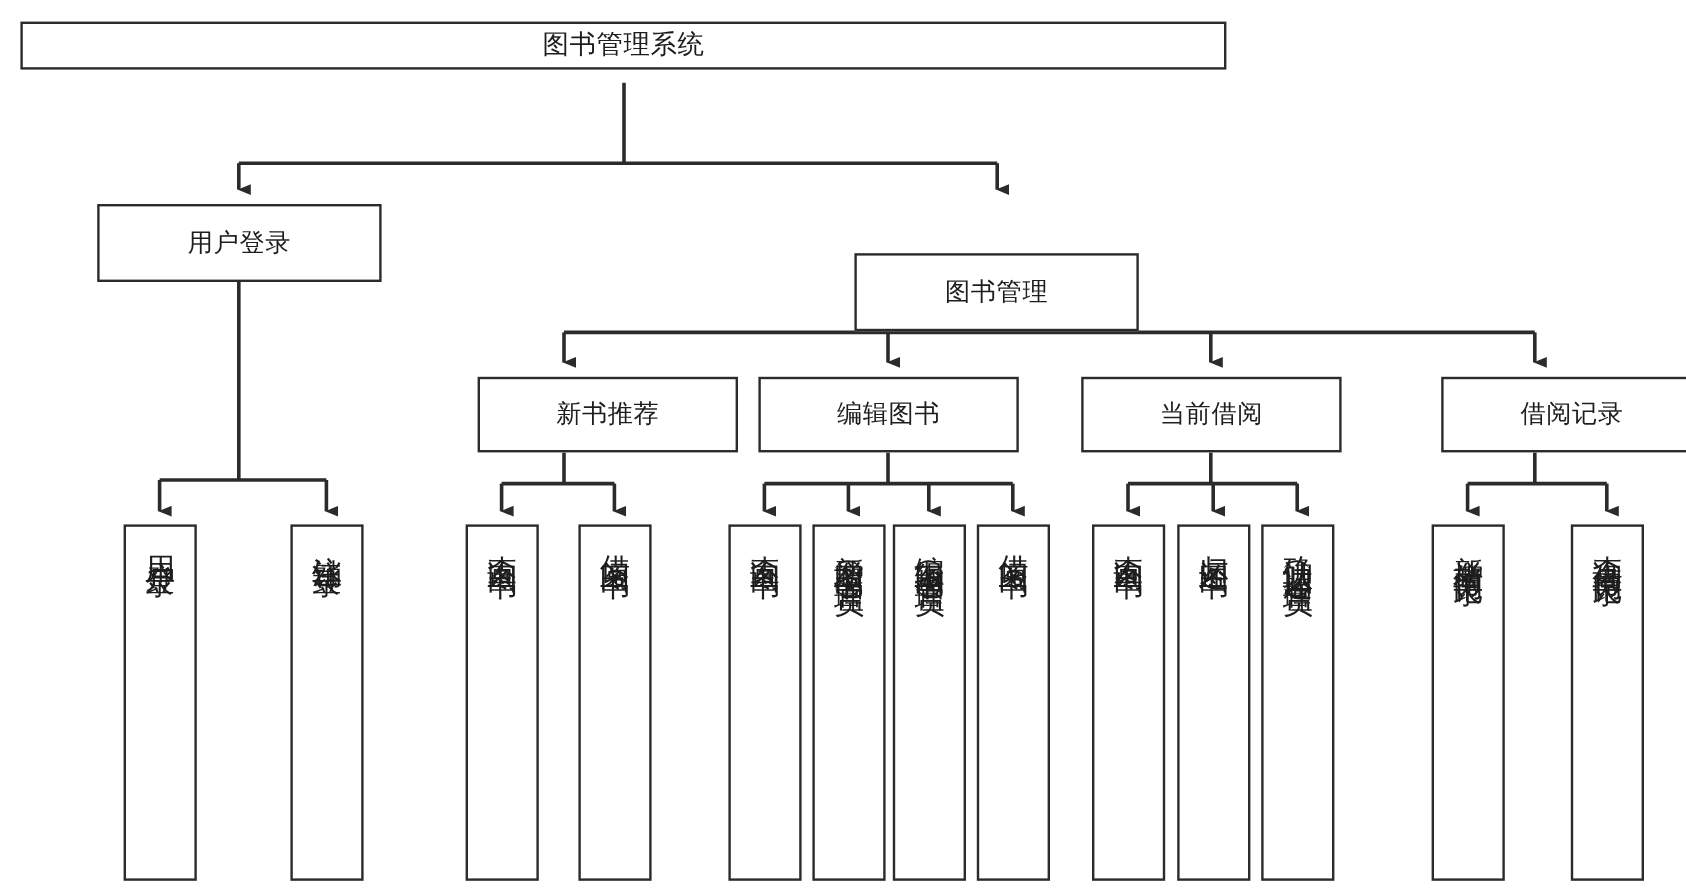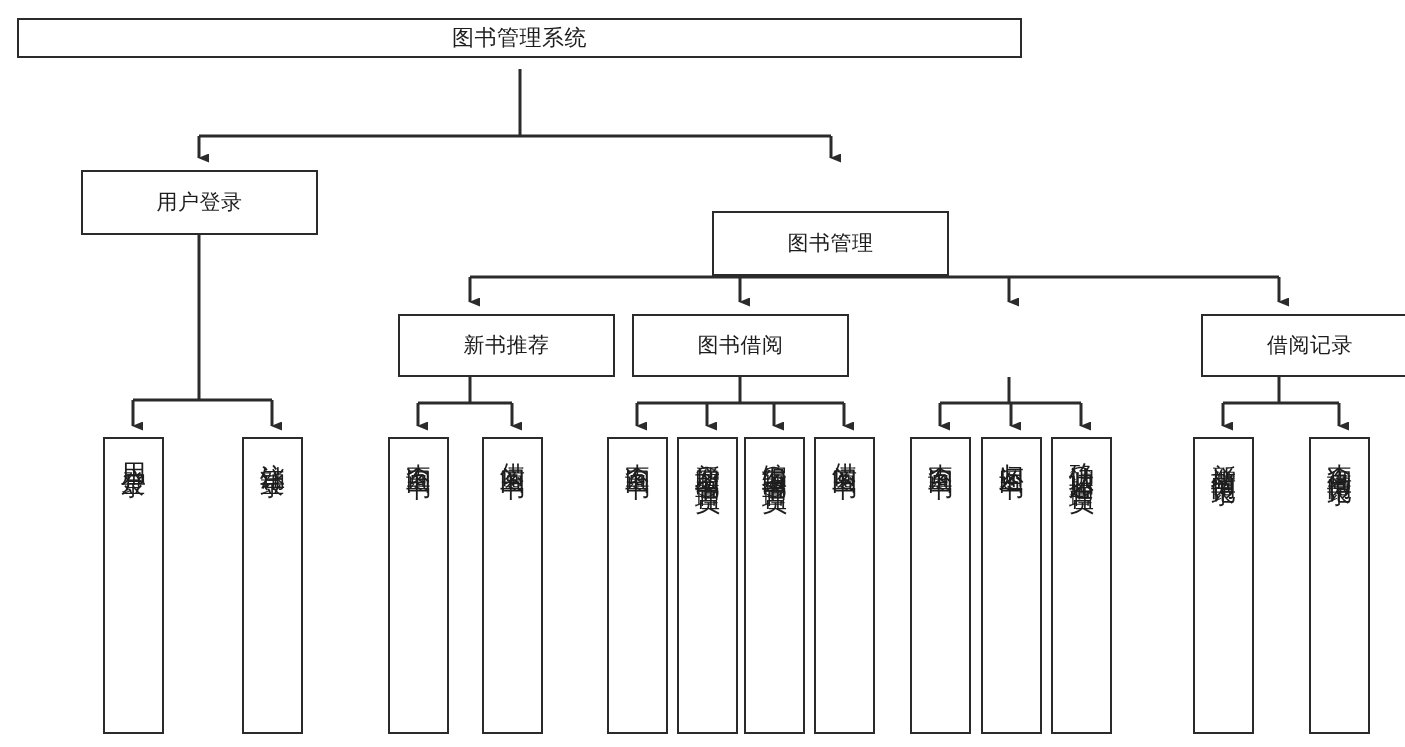--- a/index.html
+++ b/index.html
@@ -137,21 +137,24 @@
     <span class="node-label">用户登录</span>
   </div>
   <div class="node horiz" style="left:712px; top:170px; width:237px; height:65px;margin-top:41px;">
     <span class="node-label">图书管理</span>
   </div>
 
   <div class="node horiz" style="left:362px; top:314px; width:217px; height:63px;margin-left:36px;">
     <span class="node-label">新书推荐</span>
   </div>
   <div class="node horiz" style="left:632px; top:314px; width:217px; height:63px;">
-    <span class="node-label">图书借阅</span>
+    <span class="node-label">编辑图书</span>
+  </div>
+  <div class="node horiz" style="left:901px; top:314px; width:217px; height:63px;">
+    <span class="node-label">当前借阅</span>
   </div>
   <div class="node horiz" style="left:1170px; top:314px; width:218px; height:63px;margin-left:31px;">
     <span class="node-label">借阅记录</span>
   </div>
 
   <div class="node vert" style="left:103px; top:437px; width:61px; height:297px;">
     <span class="node-label">用户登录</span>
   </div>
   <div class="node vert" style="left:242px; top:437px; width:61px; height:297px;">
     <span class="node-label">注销登录</span>

